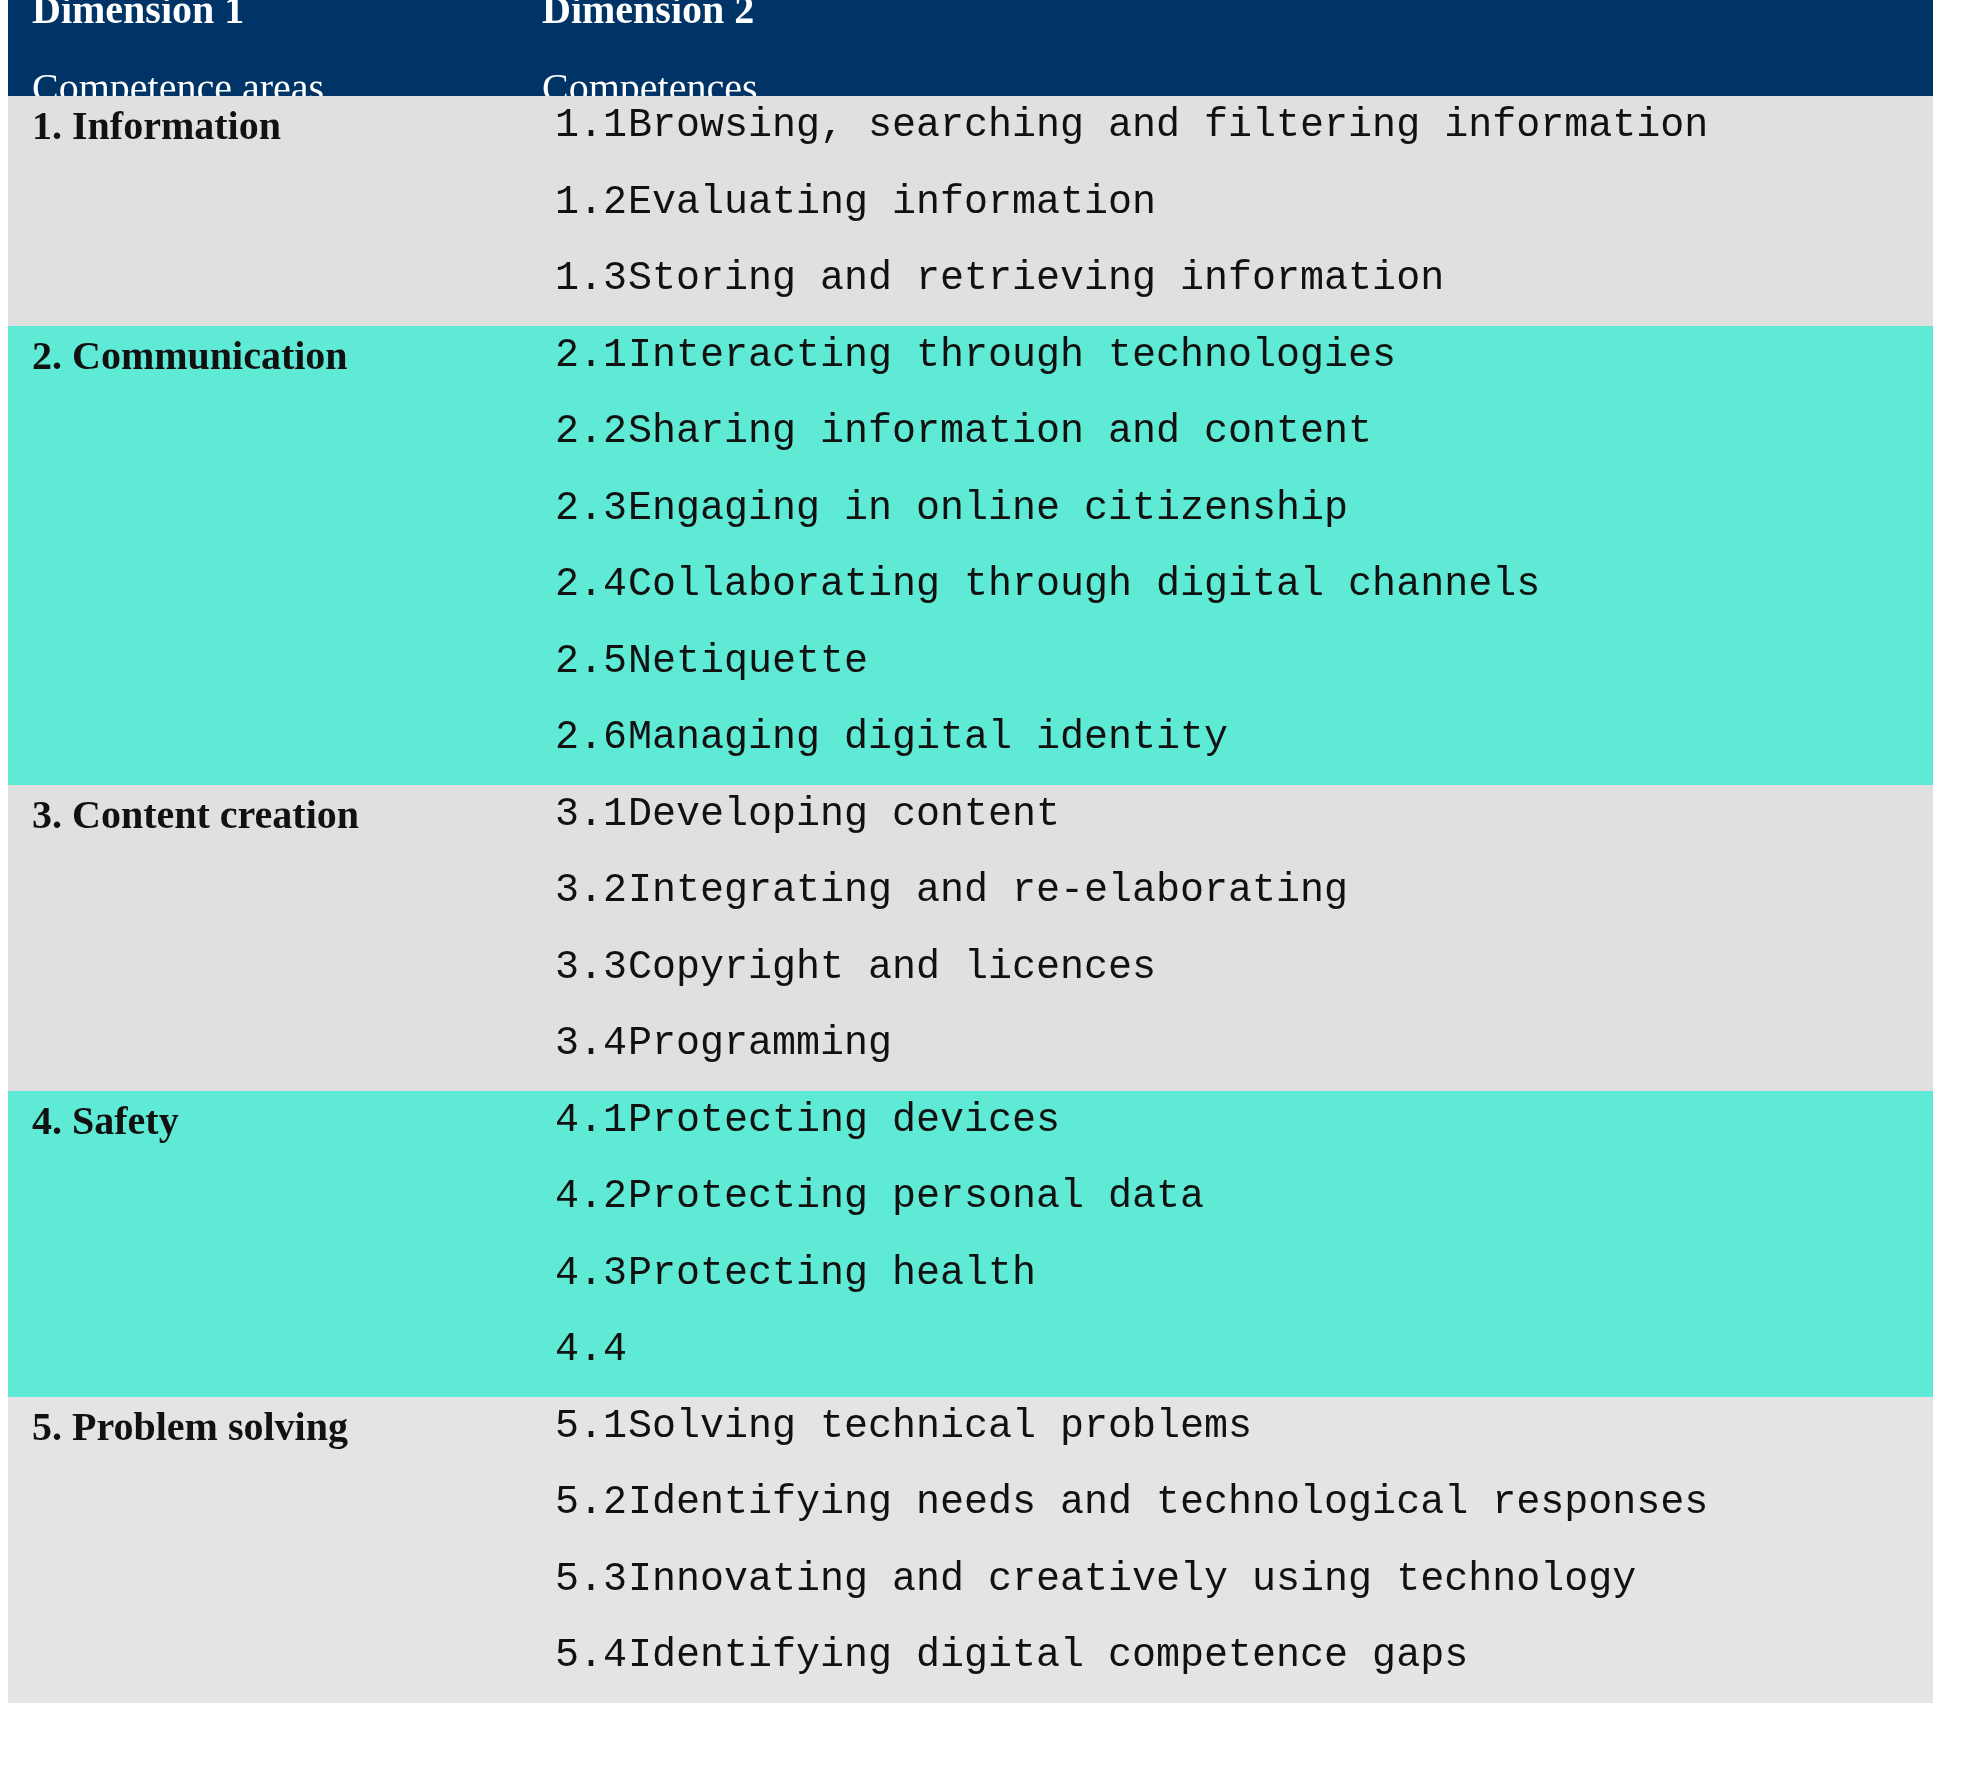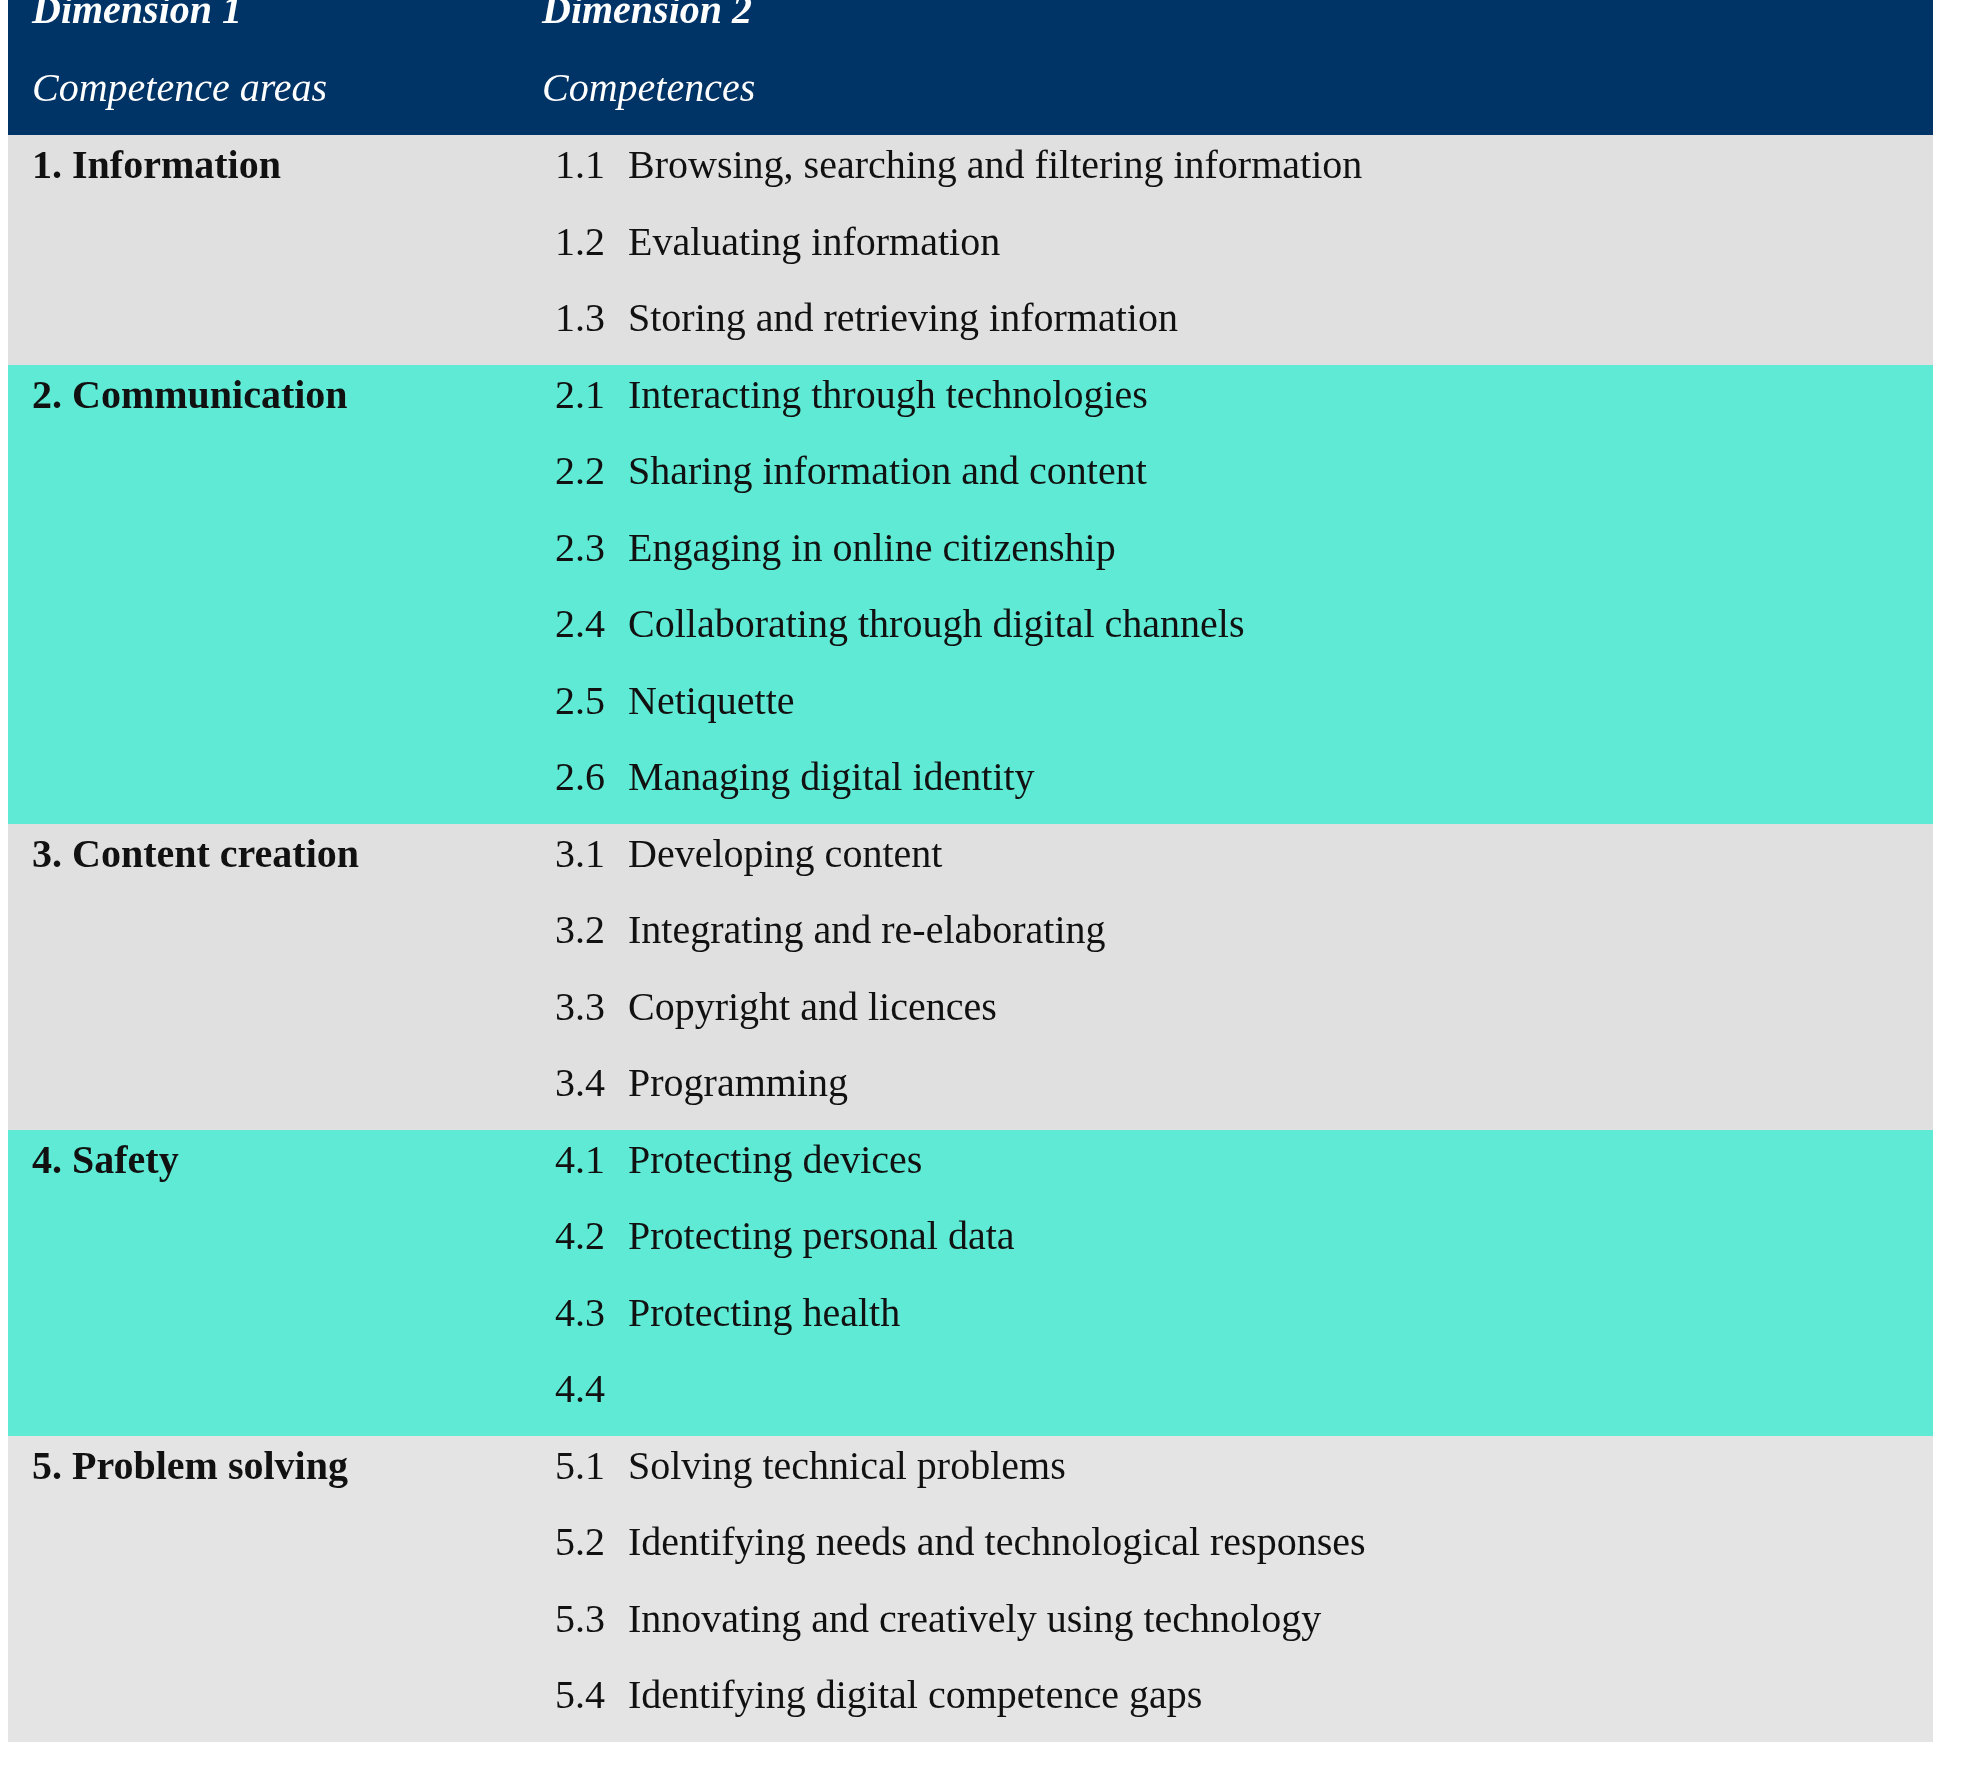--- a/index.html
+++ b/index.html
@@ -5,38 +5,37 @@
   html, body { margin: 0; padding: 0; background: #ffffff; }
   body {
     width: 1967px; height: 1769px; overflow: hidden; position: relative;
     font-family: "Liberation Serif", "DejaVu Serif", serif;
     color: #111111;
   }
   .table {
     position: absolute; left: 8px; top: 0; width: 1925px;
   }
   .header {
-    position: relative; height: 135px; background: #003366; color: #ffffff;
+    position: relative; height: 96px; background: #003366; color: #ffffff;
     overflow: hidden;
-    font-style: italic;
   }
   .hcell {
     position: absolute; font-size: 40px; line-height: 40px; white-space: nowrap;
   }
   .hcell.bold { font-weight: bold; }
   .section { position: relative; padding-left: 12px; }
   .section.light { background: #e0e0e0; }
   .section.dark { background: #5eead4; }
   .section.light2 { background: #e4e4e4; }
   .area-label {
     position: absolute; left: 24px; top: 8px;
     font-size: 40px; line-height: 44px; font-weight: bold; white-space: nowrap;
   }
   .row {
-    position: relative; height: 76.5px;
+    position: relative; height: 76.5px; font-family: Liberation Mono, monospace;
   }
   .num {
     position: absolute; left: 535px; top: 8px;
     font-size: 40px; line-height: 44px; white-space: nowrap;
   }
   .comp {
     position: absolute; left: 608px; top: 8px;
     font-size: 40px; line-height: 44px; white-space: nowrap;
   }
 </style>

